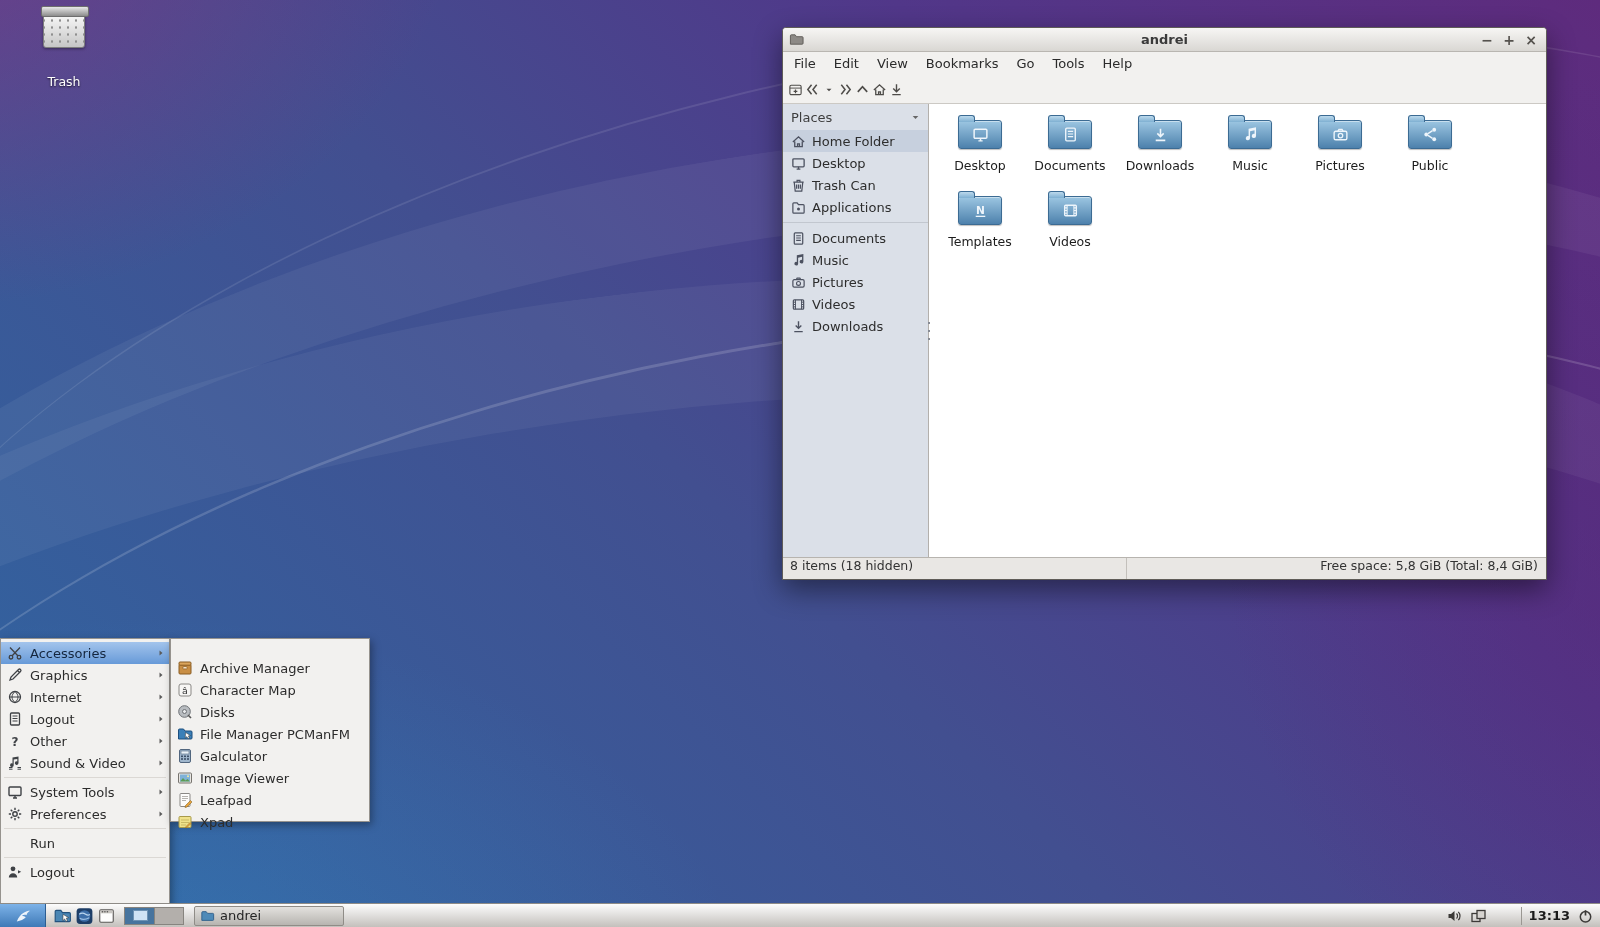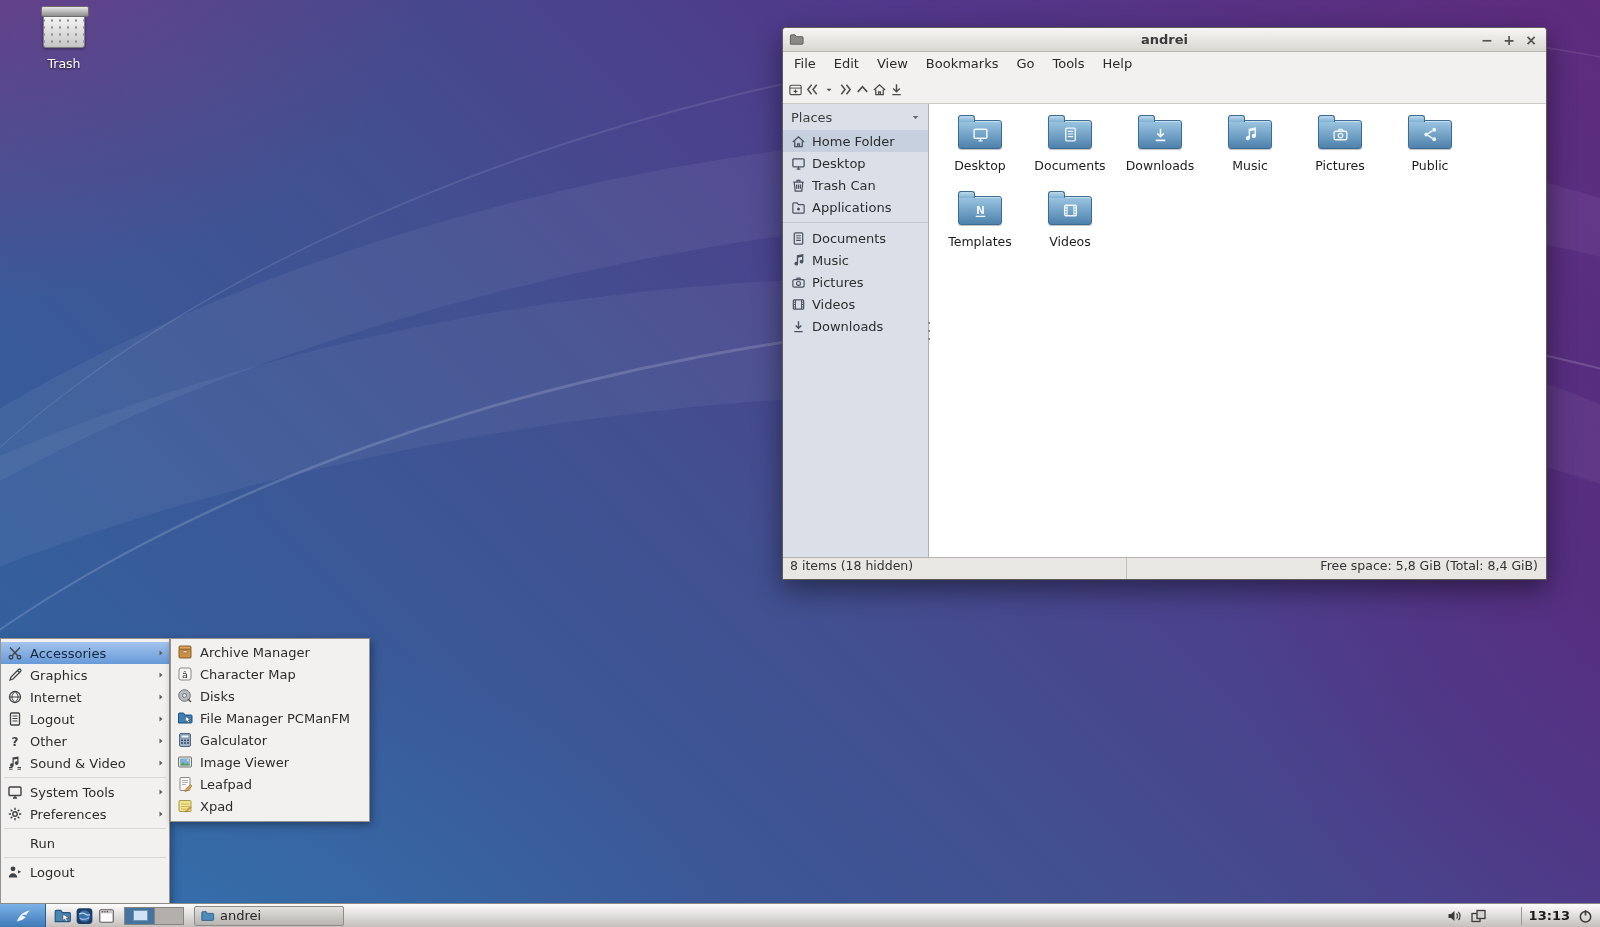--- a/index.html
+++ b/index.html
@@ -26,21 +26,21 @@
 
   
   .trash-desktop { position:absolute; left:28px; top:12px; width:72px; text-align:center; cursor:default; }
   .trash-can { width:42px; height:36px; margin:0 auto; position:relative; border:1px solid #7e7e7e; border-radius:3px;
     background:
       radial-gradient(circle, #8f8f8f 1px, transparent 1.3px) 4px 4px/8px 7px repeat,
       linear-gradient(180deg,#fafafa,#c6c6c6);
     box-shadow:0 1px 3px rgba(0,0,0,.4); }
   .trash-can::before { content:""; position:absolute; left:-3px; top:-7px; width:46px; height:9px; border:1px solid #6e6e6e; border-radius:2px;
     background:linear-gradient(180deg,#e8e8e8,#8c8c8c); }
-  .trash-label { margin-top:8px; color:#fff; font-size:12.5px; text-shadow:0 1px 2px rgba(0,0,0,.75); }
+  .trash-label { margin-top:26px; color:#fff; font-size:12.5px; text-shadow:0 1px 2px rgba(0,0,0,.75); }
 
   
   .window { position:absolute; left:782px; top:27px; width:765px; height:553px;
     background:#f2f1ef; border:1px solid #5f5c58; border-radius:4px 4px 0 0;
     box-shadow:0 10px 28px rgba(0,0,0,.45); display:flex; flex-direction:column; }
   .titlebar { height:24px; display:flex; align-items:center; position:relative; padding:0 6px;
     background:linear-gradient(180deg,#f7f6f4,#d9d7d3); border-bottom:1px solid #b9b6b1; border-radius:3px 3px 0 0; }
   .titlebar .win-icon { width:15px; height:15px; }
   .win-title { position:absolute; left:0; right:0; text-align:center; font-weight:bold; color:#3a3a3a; font-size:13px; }
   .win-buttons { margin-left:auto; display:flex; gap:4px; position:relative; }
@@ -79,21 +79,21 @@
   .file-label { margin-top:9px; font-size:12.5px; color:#1d1d1d; }
 
   .statusbar { height:22px; display:flex; background:#e9e7e4; border-top:1px solid #b7b4af; font-size:12.5px; color:#333; }
   .status-left { flex:1; padding-left:7px; }
   .status-right { width:420px; border-left:1px solid #c3c0bb; text-align:right; padding-right:8px; }
 
   
   .start-menu { position:absolute; left:0; top:638px; width:170px; height:292px;
     background:#f2f1ef; border:1px solid #96938e; box-shadow:2px 3px 8px rgba(0,0,0,.35); padding-top:3px; }
   .submenu { position:absolute; left:170px; top:638px; width:200px; height:184px;
-    background:#f2f1ef; border:1px solid #96938e; box-shadow:2px 3px 8px rgba(0,0,0,.35); padding-top:2px; }
+    background:#f2f1ef; border:1px solid #96938e; box-shadow:2px 3px 8px rgba(0,0,0,.35); padding-top:18px; }
   .menu-item { height:22px; display:flex; align-items:center; padding:0 4px 0 6px; color:#2c2c2c; cursor:default; }
   .menu-item .m-icon { width:16px; height:16px; margin-right:7px; color:#3f4246; flex:none; }
   .menu-item .m-arrow { margin-left:auto; width:8px; height:8px; color:#5a5a5a; }
   .menu-item.selected { background:linear-gradient(180deg,#a3c4ec,#679ad8); color:#14263e; }
   .menu-sep { border-top:1px solid #dbd8d4; margin:3px 3px; }
 
   
   .taskbar { position:absolute; left:0; top:903px; width:1600px; height:24px; display:flex; align-items:center;
     background:linear-gradient(180deg,#fdfdfd,#c3c0bc); border-top:1px solid #8e8b86; }
   .start-btn { width:46px; height:24px; display:flex; align-items:center; justify-content:center;

